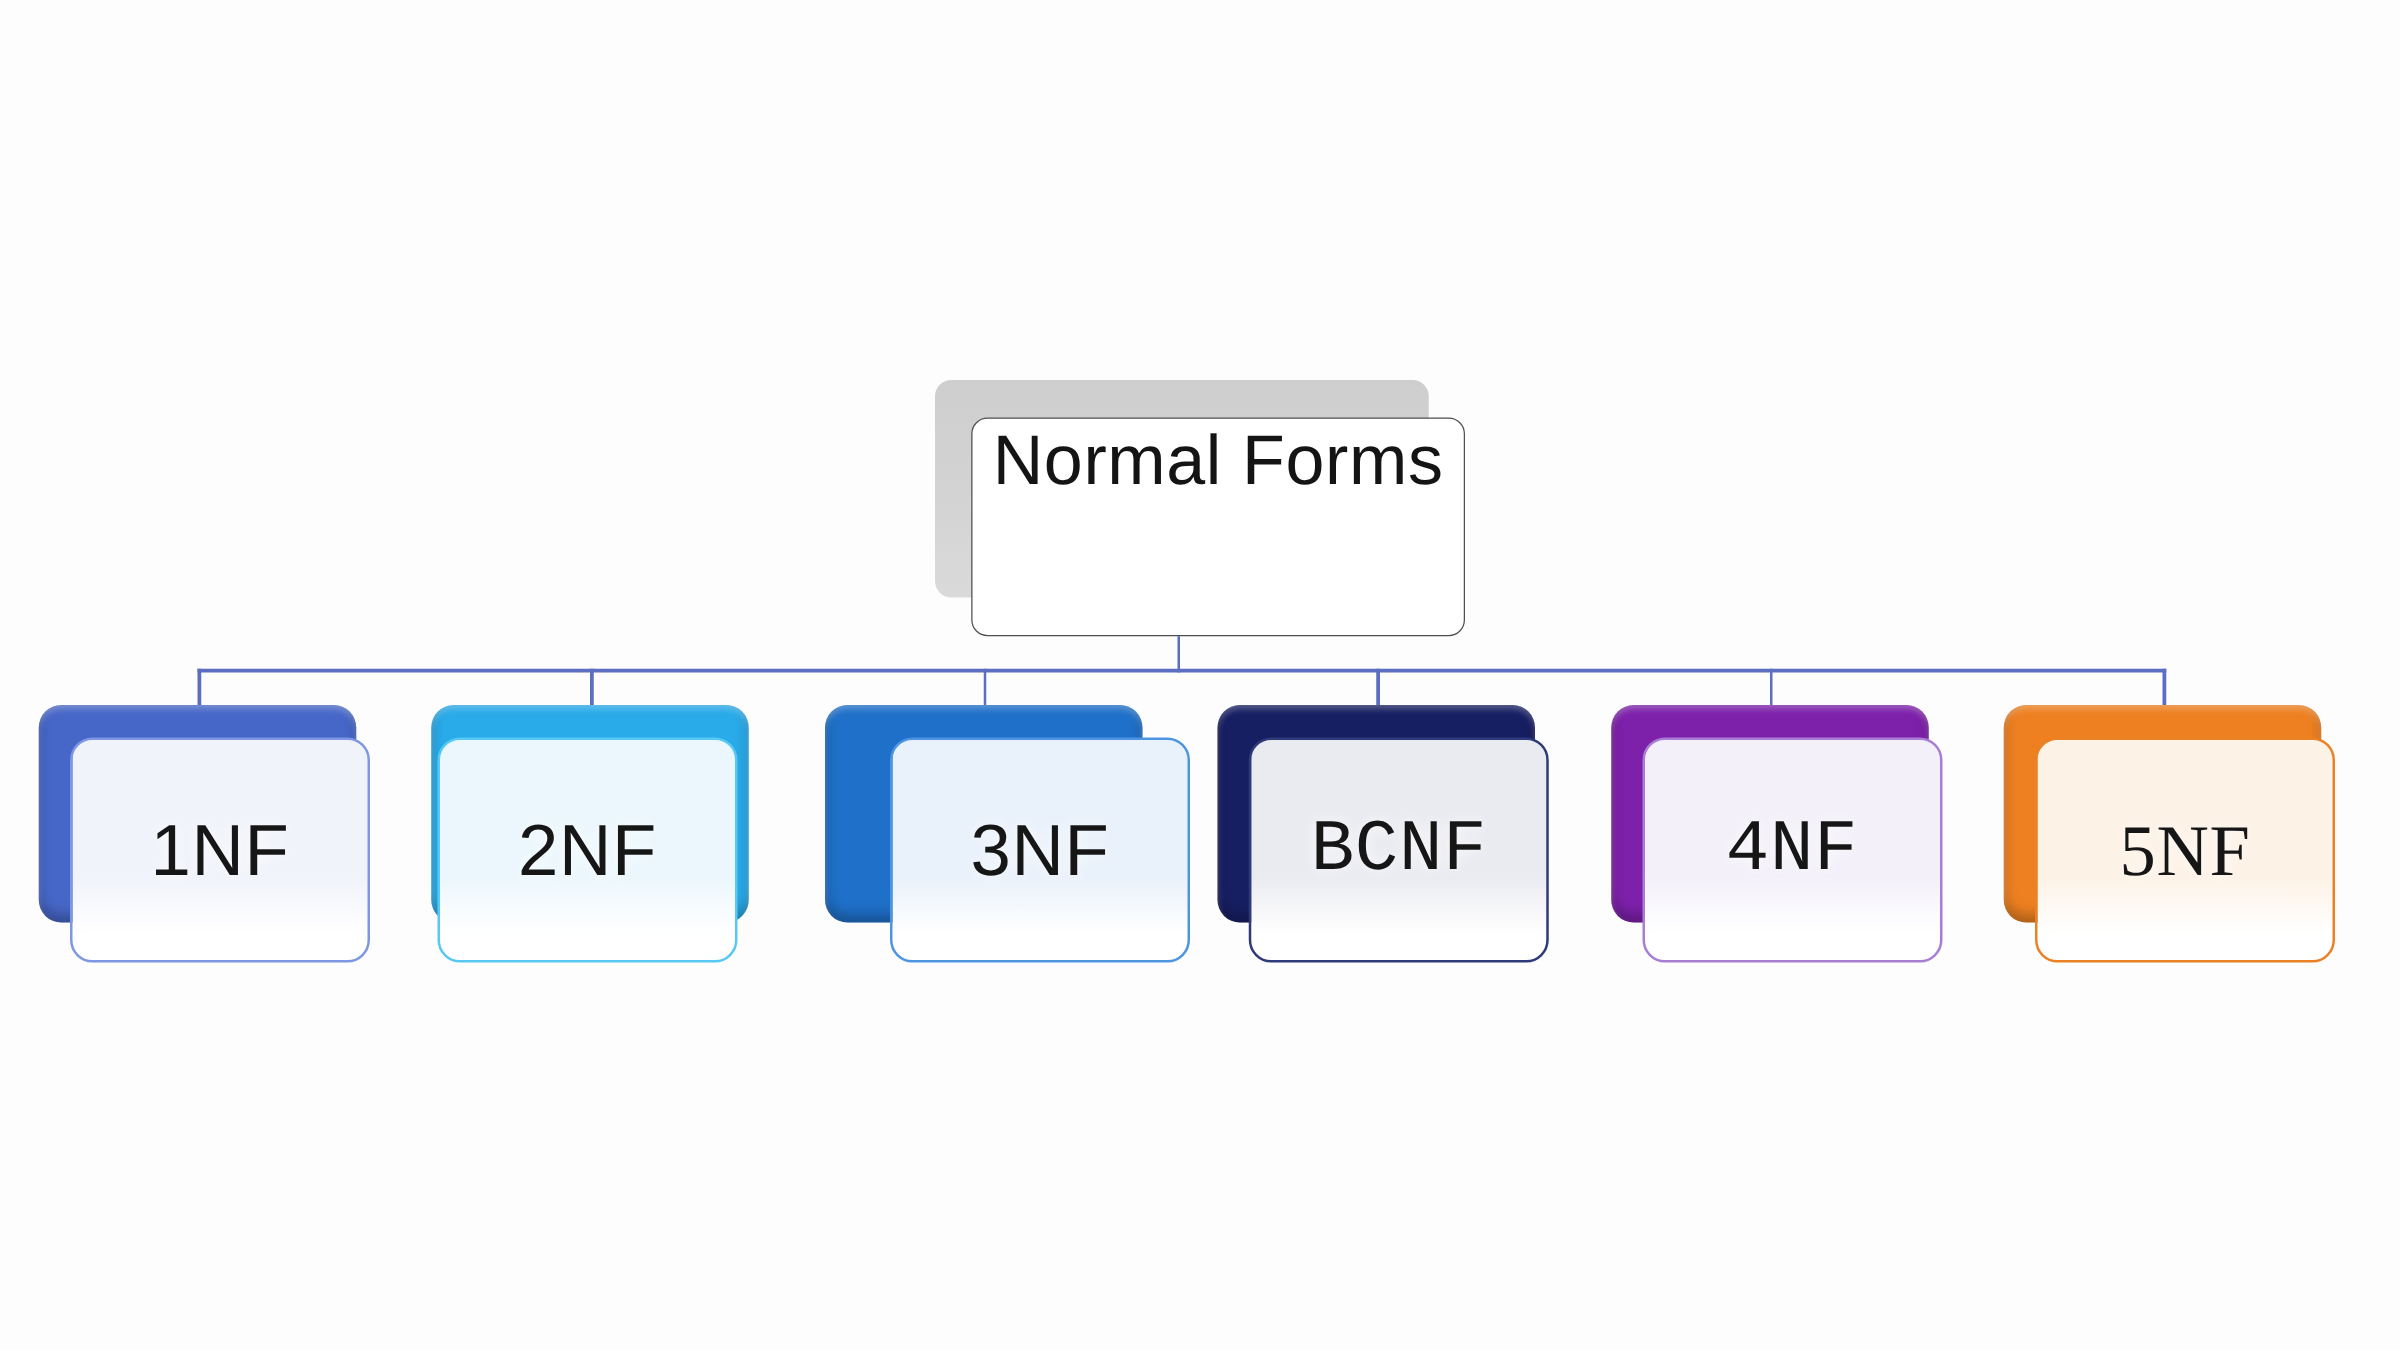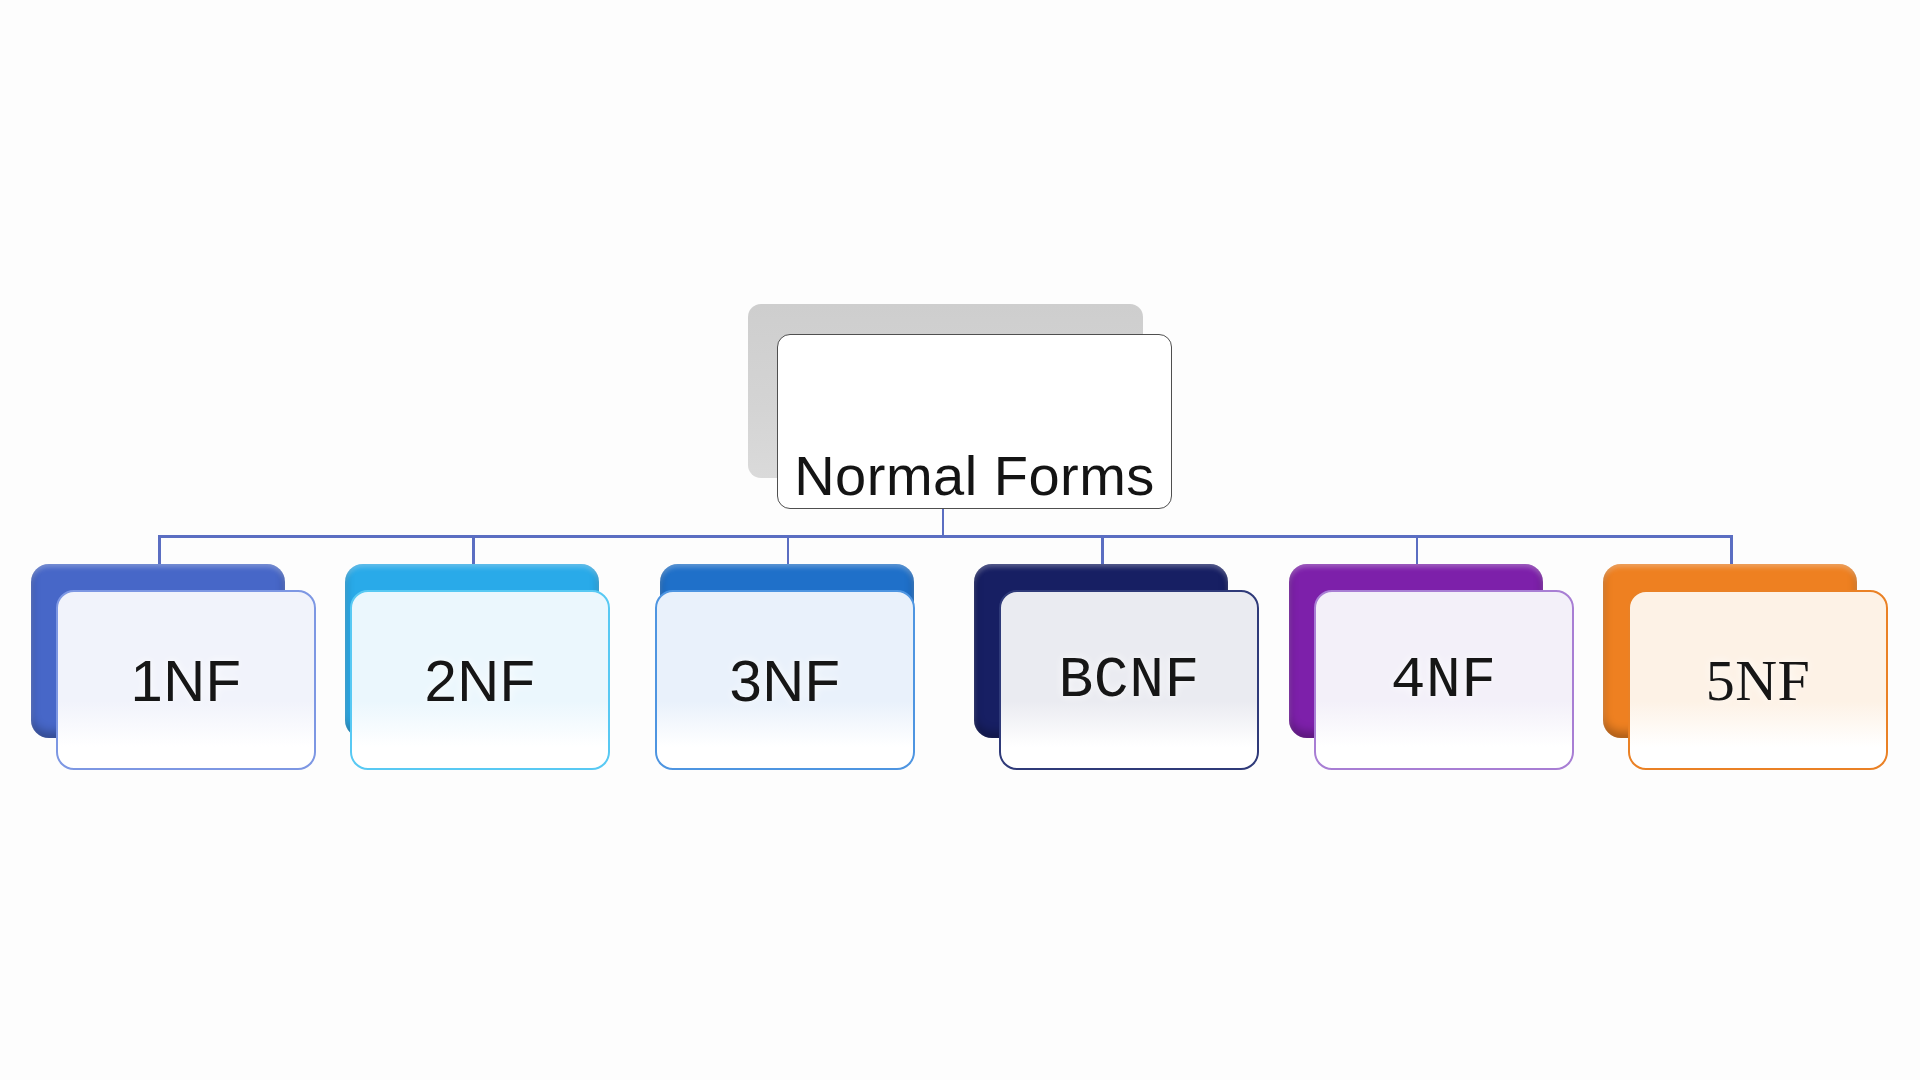--- a/index.html
+++ b/index.html
@@ -30,21 +30,21 @@
   }
   .root-front {
     position: absolute;
     left: 777px; top: 334px;
     width: 395px; height: 175px;
     border-radius: 13px;
     background: #ffffff;
     border: 1.5px solid #4f4f4f;
     box-sizing: border-box;
     display: flex;
-    align-items: flex-end;
+    align-items: flex-start;
     justify-content: center;
   }
   .root-label {
     font-size: 56px;
     font-weight: 500;
     letter-spacing: 0.5px;
     color: #141414;
     white-space: nowrap;
   }
 
@@ -54,21 +54,21 @@
     top: 564px;
     width: 254px; height: 174px;
     border-radius: 18px;
     background: var(--back);
     box-shadow: inset 0 -6px 10px rgba(0,0,0,0.28),
                 inset 0 3px 5px rgba(255,255,255,0.30);
   }
   .child-front {
     position: absolute;
     top: 590px;
-    width: 260px; height: 180px;
+    width: 240px; height: 180px;
     border-radius: 18px;
     border: 2.5px solid var(--border);
     box-sizing: border-box;
     background: linear-gradient(180deg, var(--fill) 0%, var(--fill) 62%, #ffffff 88%);
     display: flex;
     align-items: center;
     justify-content: center;
   }
   .child-label {
     font-size: 58px;
@@ -105,21 +105,21 @@
   <div class="child-front" style="left: 56px; --fill: #f1f3fb; --border: #7d97e3;">
     <span class="child-label">1NF</span>
   </div>
 
   <div class="child-back" style="left: 345.4px; --back: #29aae9;"></div>
   <div class="child-front" style="left: 350px; --fill: #ebf7fd; --border: #58c9f3;">
     <span class="child-label">2NF</span>
   </div>
 
   <div class="child-back" style="left: 659.8px; --back: #1f70c9;"></div>
-  <div class="child-front" style="left: 655px; --fill: #e9f1fb; --border: #4e95e1;">
+  <div class="child-front" style="left: 712px; --fill: #e9f1fb; --border: #4e95e1;">
     <span class="child-label">3NF</span>
   </div>
 
   <div class="child-back" style="left: 974.2px; --back: #171f63;"></div>
   <div class="child-front" style="left: 999.2px; font-family: Liberation Mono, monospace; --fill: #eaebf1; --border: #2f3a79;">
     <span class="child-label">BCNF</span>
   </div>
 
   <div class="child-back" style="left: 1288.6px; --back: #7d20aa;"></div>
   <div class="child-front" style="left: 1313.6px; font-family: Liberation Mono, monospace; --fill: #f3f0f9; --border: #a87ed4;">

